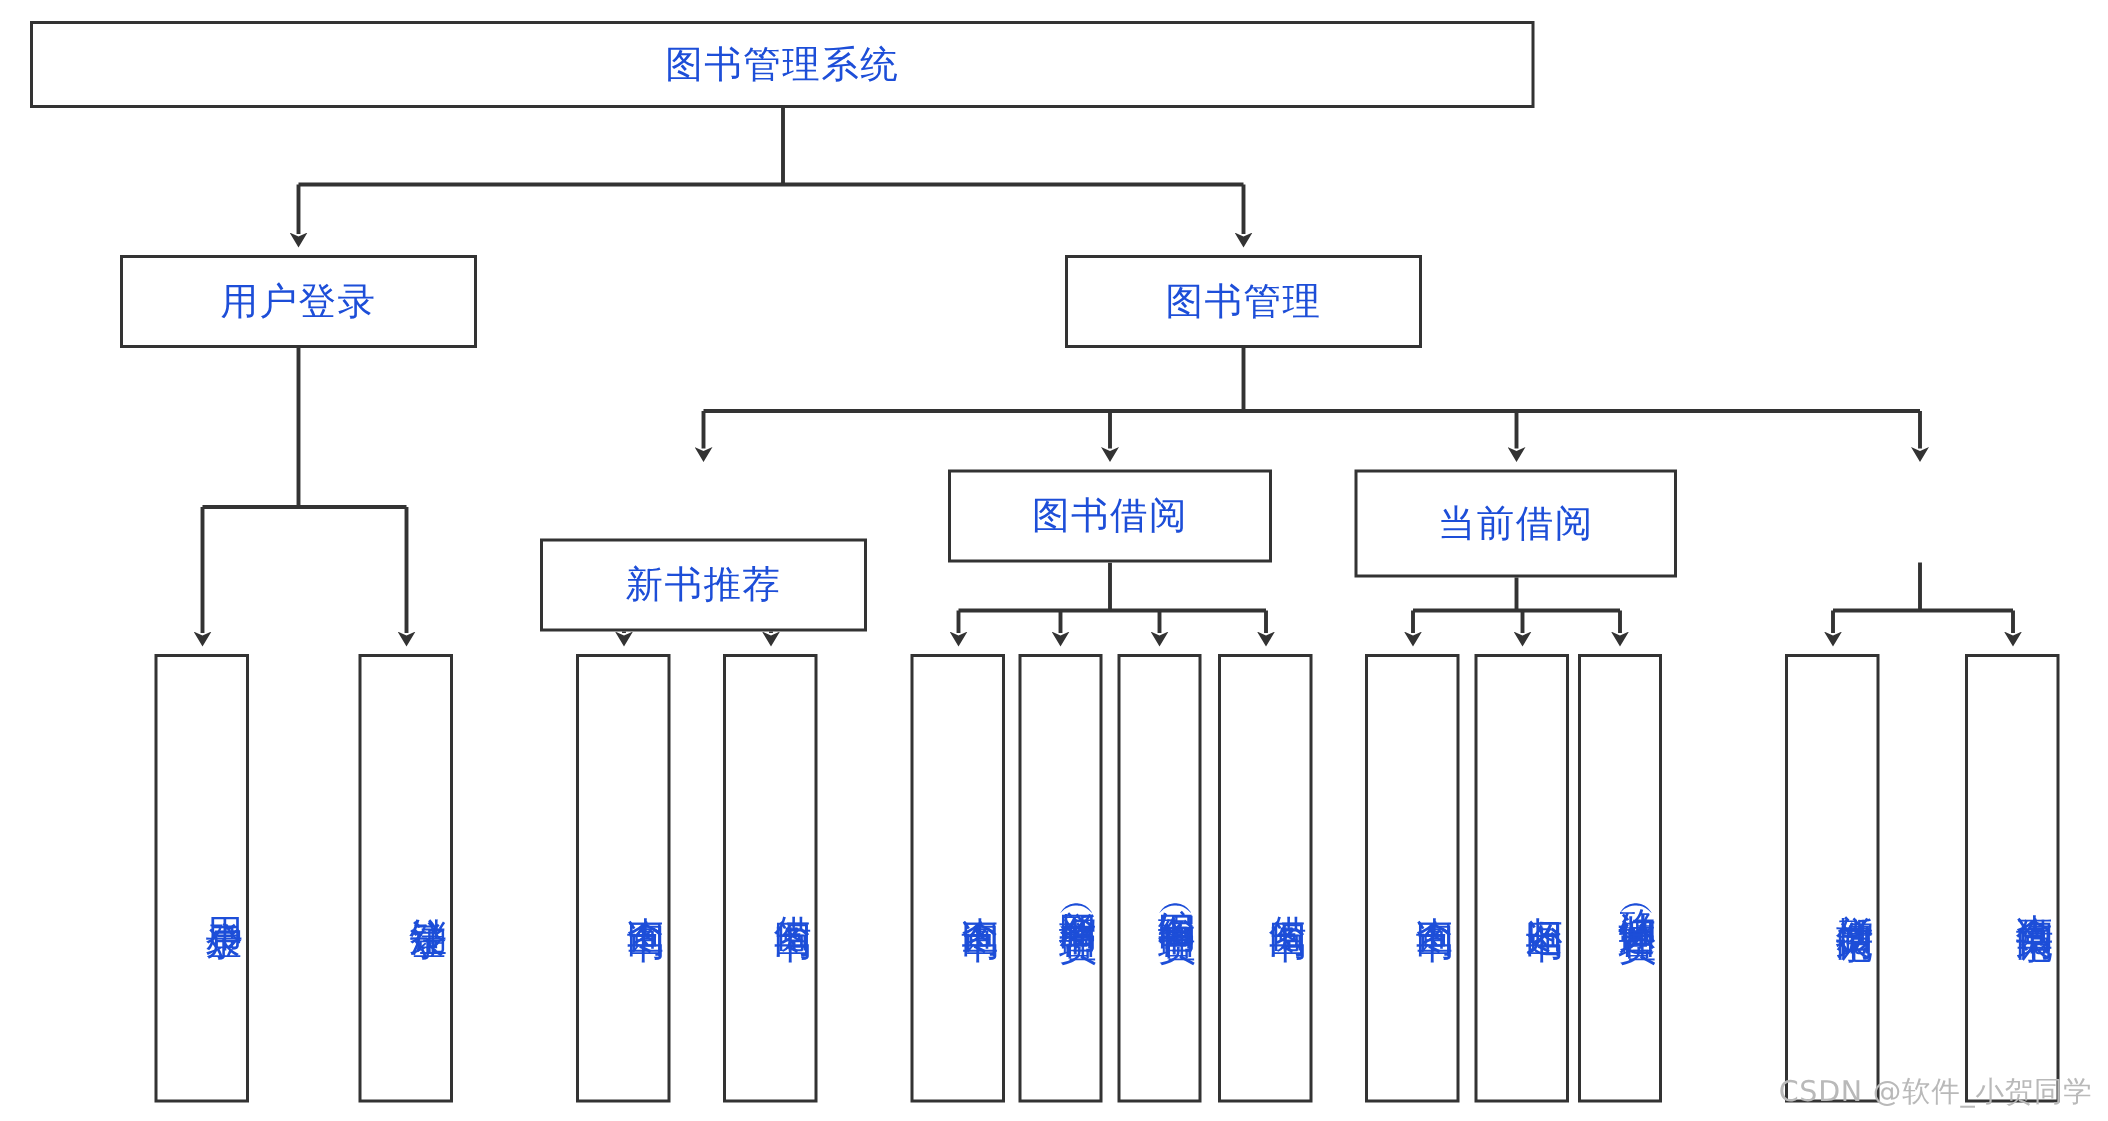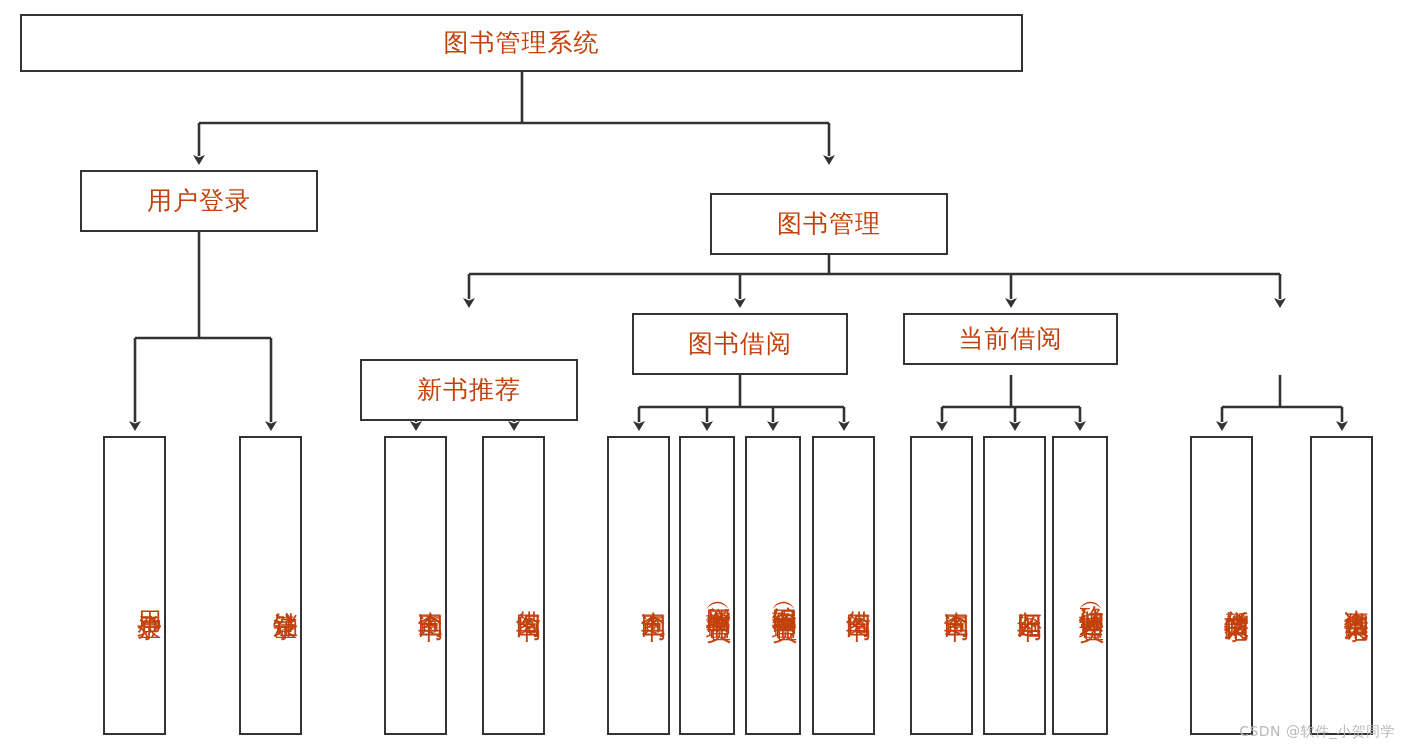--- a/index.html
+++ b/index.html
@@ -27,21 +27,21 @@
     pointer-events: none;
   }
   .node {
     position: absolute;
     box-sizing: border-box;
     border: 2px solid #333333;
     background: #ffffff;
     display: flex;
     align-items: center;
     justify-content: center;
-    color: #c2410c;
+    color: #1d4ed8;
     line-height: 1.18;
     text-align: center;
   }
   .node.horiz {
     font-size: 25px;
     letter-spacing: 1px;
   }
   .node.vert {
     writing-mode: vertical-rl;
     text-orientation: upright;
@@ -55,21 +55,21 @@
     writing-mode: vertical-rl;
     text-orientation: upright;
     white-space: normal;
     display: block;
     max-height: 100%;
   }
   .watermark {
     position: absolute;
     right: 10px;
     bottom: 6px;
-    font-size: 14px;
+    font-size: 19px;
     color: #b9b9b9;
     letter-spacing: 0.5px;
     white-space: nowrap;
     font-family: "DejaVu Sans", "Liberation Sans", sans-serif;
   }
 </style>
 </head>
 <body>
 
 <div id="canvas">
@@ -117,31 +117,31 @@
       </g>
   </svg>
 
   <div class="node horiz" style="left: 20px; top: 14px; width: 1003px; height: 58px;">
     <span>图书管理系统</span>
   </div>
 
   <div class="node horiz" style="left: 80px; top: 170px; width: 238px; height: 62px;">
     <span>用户登录</span>
   </div>
-  <div class="node horiz" style="left: 710px; top: 170px; width: 238px; height: 62px; margin-top: 23px;">
+  <div class="node horiz" style="left: 710px; top: 170px; width: 238px; height: 62px;">
     <span>图书管理</span>
   </div>
 
   <div class="node horiz" style="left: 360px; top: 313px; width: 218px; height: 62px; margin-top: 46px;">
     <span>新书推荐</span>
   </div>
   <div class="node horiz" style="left: 632px; top: 313px; width: 216px; height: 62px;">
     <span>图书借阅</span>
   </div>
-  <div class="node horiz" style="left: 903px; top: 313px; width: 215px; height: 52px;">
+  <div class="node horiz" style="left: 903px; top: 313px; width: 215px; height: 72px;">
     <span>当前借阅</span>
   </div>
 
   <div class="node vert" style="left: 103px; top: 436px; width: 63px; height: 299px;">
     <span class="vtext">用户登录</span>
   </div>
   <div class="node vert" style="left: 239px; top: 436px; width: 63px; height: 299px;">
     <span class="vtext">注销登录</span>
   </div>
   <div class="node vert" style="left: 384px; top: 436px; width: 63px; height: 299px;">

